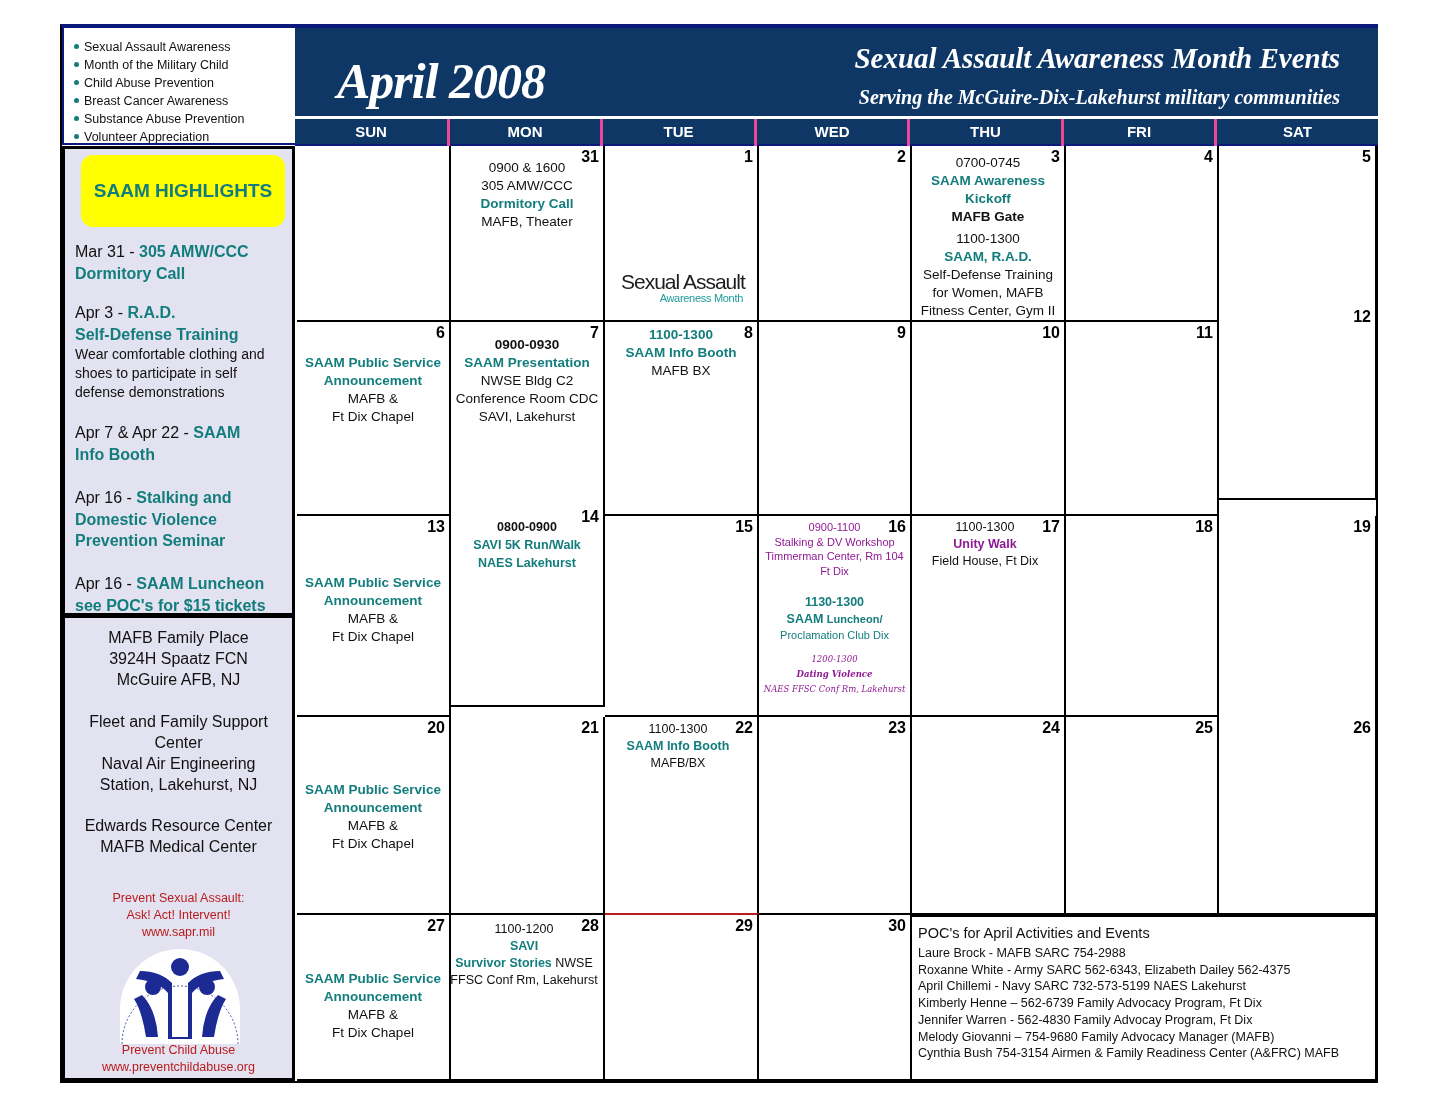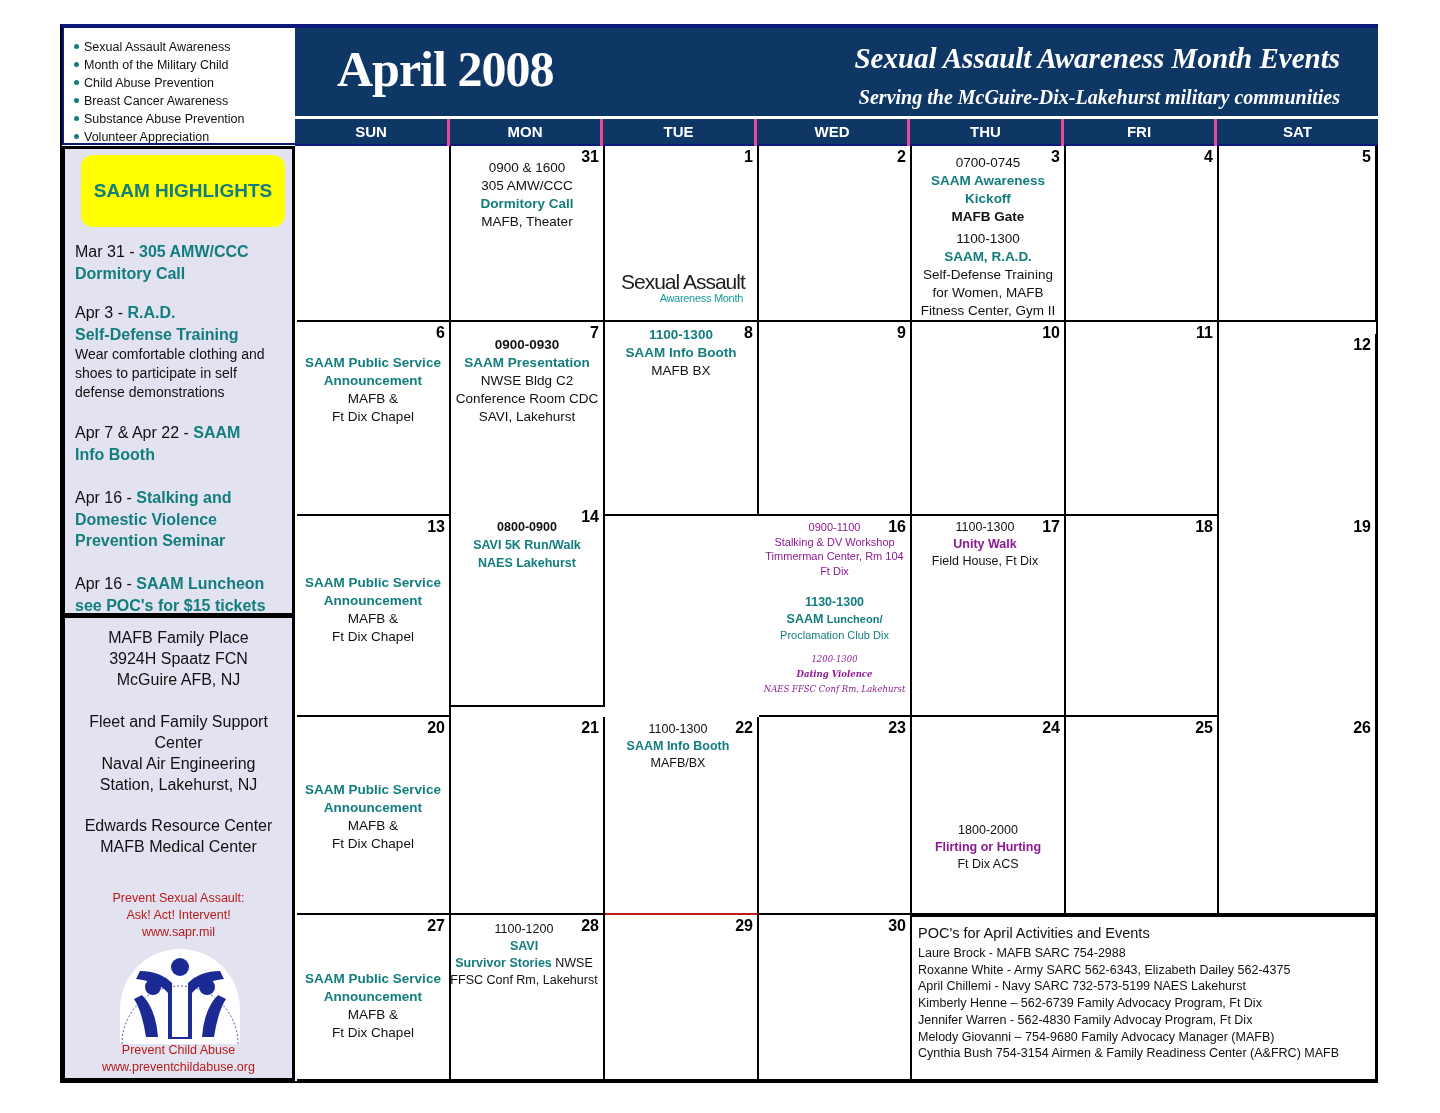--- a/index.html
+++ b/index.html
@@ -4,21 +4,21 @@
 <style>
   * { box-sizing: border-box; margin: 0; padding: 0; }
   html, body { width: 1440px; height: 1113px; background: #ffffff; overflow: hidden; }
   body { font-family: "Liberation Sans", sans-serif; color: #000; position: relative; }
 
   .frame { position: absolute; left: 60px; top: 24px; width: 1318px; height: 1059px; border: 2px solid #000; border-top: 4px solid #0b1a7a; }
 
   
   .header { position: absolute; left: 295px; top: 24px; width: 1083px; height: 92px; background: #0e3766; border-top: 4px solid #0b1a7a; }
   .header-rule { position: absolute; left: 295px; top: 116px; width: 1083px; height: 3px; background: #ffffff; }
-  .title-month { position: absolute; left: 42px; top: 12px; font-family: "Liberation Serif", serif; font-weight: bold; font-size: 50px; color: #ffffff; letter-spacing: -1px; text-align: right; }
+  .title-month { position: absolute; left: 42px; top: 24px; font-family: "Liberation Serif", serif; font-style: italic; font-weight: bold; font-size: 50px; color: #ffffff; letter-spacing: -1px; text-align: right; }
   .title-main { position: absolute; right: 38px; top: 14px; font-family: "Liberation Serif", serif; font-style: italic; font-weight: bold; font-size: 29px; color: #ffffff; }
   .title-sub { position: absolute; right: 38px; top: 58px; font-family: "Liberation Serif", serif; font-style: italic; font-weight: bold; font-size: 20px; color: #ffffff; }
 
   .dayhead { position: absolute; top: 119px; left: 295px; width: 1083px; height: 27px; display: flex; background: #ec4899; }
   .dayhead .dh { height: 27px; background: #0e3766; color: #fff; font-weight: bold; font-size: 15px; display: flex; align-items: center; justify-content: center; margin-right: 3px; border-bottom: 2px solid #0b1a7a; }
   .dayhead .dh:last-child { margin-right: 0; }
 
   
   .topics { position: absolute; left: 62px; top: 28px; width: 233px; height: 117px; background: #fff; border: 2px solid #0b1a7a; border-top: none; border-right: none; overflow: hidden; padding: 10px 0 0 10px; }
   .topics li { list-style: none; font-size: 12.5px; line-height: 18px; color: #111; white-space: nowrap; }
@@ -231,41 +231,44 @@
   </div>
   <div class="cell" style="left:462px;top:176px;width:153px;height:194px">
     <div class="daynum">9</div>
   </div>
   <div class="cell" style="left:615px;top:176px;width:154px;height:194px">
     <div class="daynum">10</div>
   </div>
   <div class="cell" style="left:769px;top:176px;width:153px;height:194px">
     <div class="daynum">11</div>
   </div>
-  <div class="cell" style="left:922px;top:188px;width:158px;height:194px">
+  <div class="cell" style="left:922px;top:160px;width:158px;height:194px">
     <div class="daynum">12</div>
   </div>
 
   <div class="cell" style="left:0;top:370px;width:154px;height:201px">
     <div class="daynum">13</div>
     <div class="ev" style="top:58px">
       <div class="t">SAAM Public Service</div>
       <div class="t">Announcement</div>
       <div>MAFB &amp;</div>
       <div>Ft Dix Chapel</div>
     </div>
   </div>
   <div class="cell" style="left:154px;top:360px;width:154px;height:201px">
     <div class="daynum">14</div>
     <div class="ev" style="top:12px;font-size:12.5px">
       <div class="b">0800-0900</div>
       <div class="t">SAVI 5K Run/Walk</div>
       <div class="t">NAES Lakehurst</div>
     </div>
   </div>
+  <div class="cell" style="left:308px;top:370px;width:154px;height:201px">
+    <div class="daynum">15</div>
+  </div>
   <div class="cell" style="left:462px;top:370px;width:153px;height:201px">
     <div class="daynum">16</div>
     <div class="ev" style="top:4px;font-size:11px;line-height:14.6px">
       <div class="p">0900-1100</div>
       <div class="p">Stalking &amp; DV Workshop</div>
       <div class="p">Timmerman Center, Rm 104</div>
       <div class="p">Ft Dix</div>
     </div>
     <div class="ev" style="top:78px;font-size:12.5px;line-height:16.5px">
       <div class="t">1130-1300</div>
@@ -311,25 +314,20 @@
       <div>1100-1300</div>
       <div class="t">SAAM Info Booth</div>
       <div>MAFB/BX</div>
     </div>
   </div>
   <div class="cell" style="left:462px;top:571px;width:153px;height:198px">
     <div class="daynum">23</div>
   </div>
   <div class="cell" style="left:615px;top:571px;width:154px;height:198px">
     <div class="daynum">24</div>
-    <div class="ev" style="top:105px;font-size:12.5px;line-height:17px">
-      <div>1800-2000</div>
-      <div class="pb">Flirting or Hurting</div>
-      <div>Ft Dix ACS</div>
-    </div>
   </div>
   <div class="cell" style="left:769px;top:571px;width:153px;height:198px">
     <div class="daynum">25</div>
   </div>
   <div class="cell" style="left:922px;top:571px;width:158px;height:198px">
     <div class="daynum">26</div>
   </div>
 
   <div class="cell" style="left:0;top:769px;width:154px;height:166px">
     <div class="daynum">27</div>

